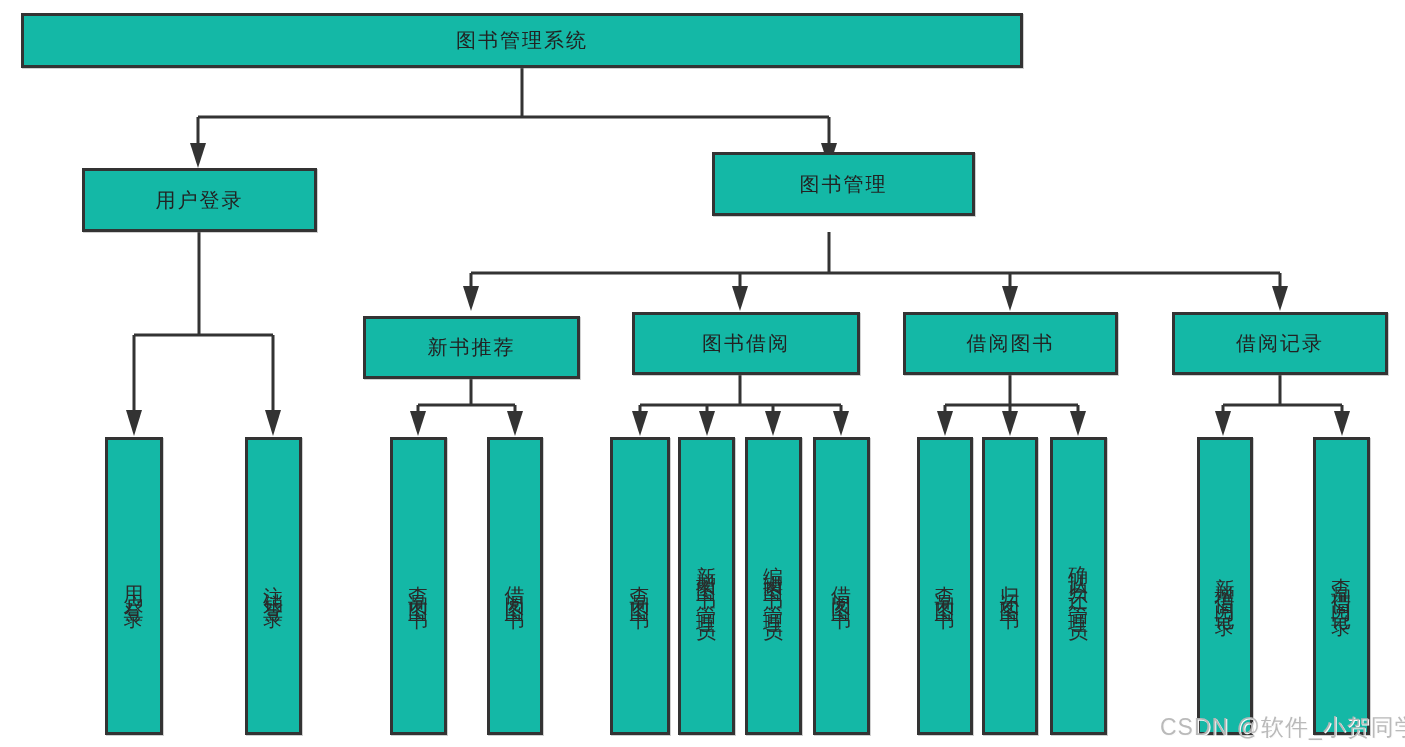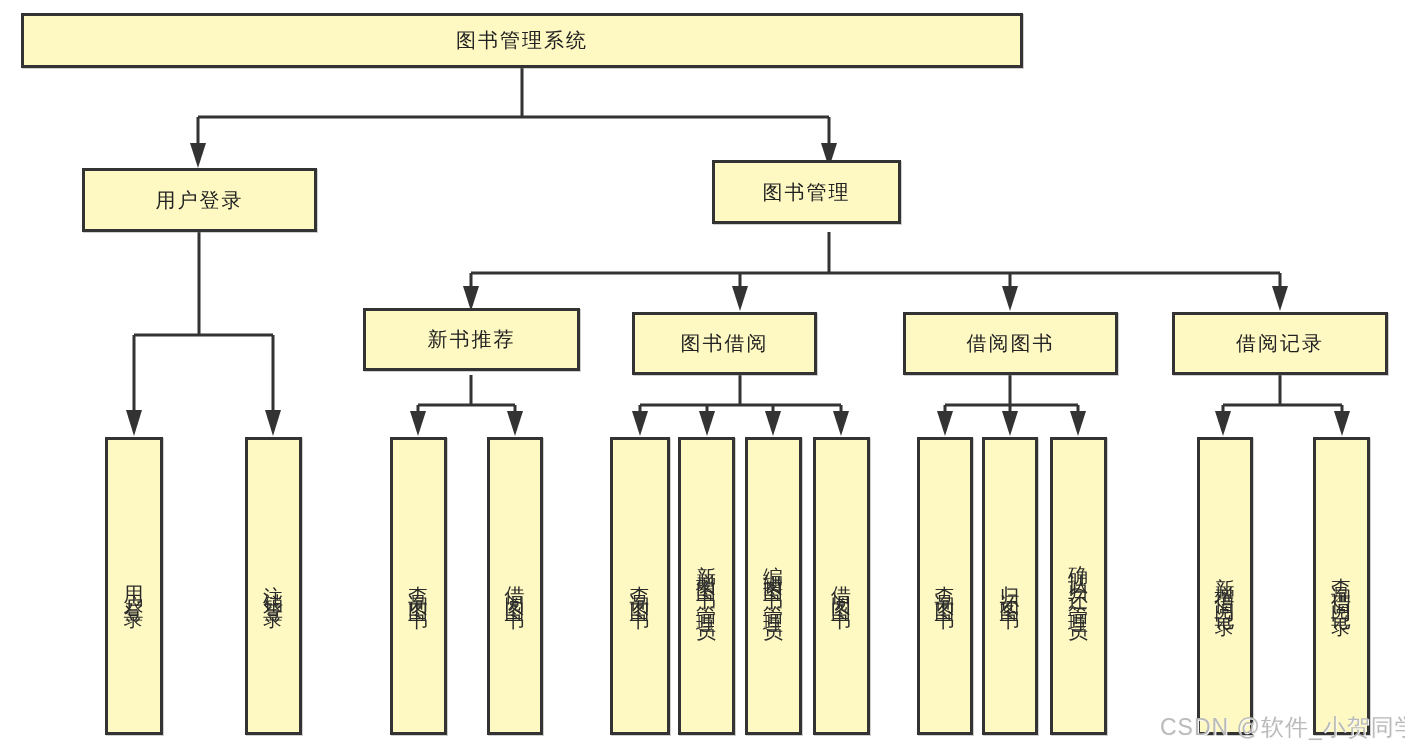--- a/index.html
+++ b/index.html
@@ -12,21 +12,21 @@
     overflow: hidden;
   }
   svg.connectors {
     position: absolute;
     left: 0; top: 0;
     width: 1405px; height: 747px;
     z-index: 1;
   }
   .node {
     position: absolute;
-    background: #fef9c3;
+    background: #14b8a6;
     border: 3px solid #333333;
     box-sizing: border-box;
     display: flex;
     align-items: center;
     justify-content: center;
     color: #222222;
     z-index: 2;
     box-shadow: 1px 1px 0 rgba(120,120,120,0.35);
   }
   .node.h { font-size: 20px; letter-spacing: 2px; }
@@ -35,23 +35,23 @@
     text-orientation: mixed;
     font-size: 20px;
     line-height: 1;
     letter-spacing: 8px;
     color: #2a2a2a;
     white-space: nowrap;
   }
   
   #n-root  { left: 21px;   top: 13px;  width: 1002px; height: 55px; }
   #n-l2-0  { left: 82px;   top: 168px; width: 235px;  height: 64px; }
-  #n-l2-1  { left: 712px;  top: 160px; width: 189px;  height: 64px; }
-  #n-l3-0  { left: 363px;  top: 308px; width: 217px;  height: 63px; }
-  #n-l3-1  { left: 632px;  top: 312px; width: 185px;  height: 63px; }
+  #n-l2-1  { left: 712px;  top: 152px; width: 263px;  height: 64px; }
+  #n-l3-0  { left: 363px;  top: 316px; width: 217px;  height: 63px; }
+  #n-l3-1  { left: 632px;  top: 312px; width: 228px;  height: 63px; }
   #n-l3-2  { left: 903px;  top: 312px; width: 215px;  height: 63px; }
   #n-l3-3  { left: 1172px; top: 312px; width: 216px;  height: 63px; }
   .leaf { top: 437px; height: 298px; }
   #n-a1 { left: 105px;  width: 58px; }
   #n-a2 { left: 245px;  width: 57px; }
   #n-b1 { left: 390px;  width: 57px; }
   #n-b2 { left: 487px;  width: 56px; }
   #n-c1 { left: 610px;  width: 60px; }
   #n-c2 { left: 678px;  width: 57px; }
   #n-c3 { left: 745px;  width: 57px; }

